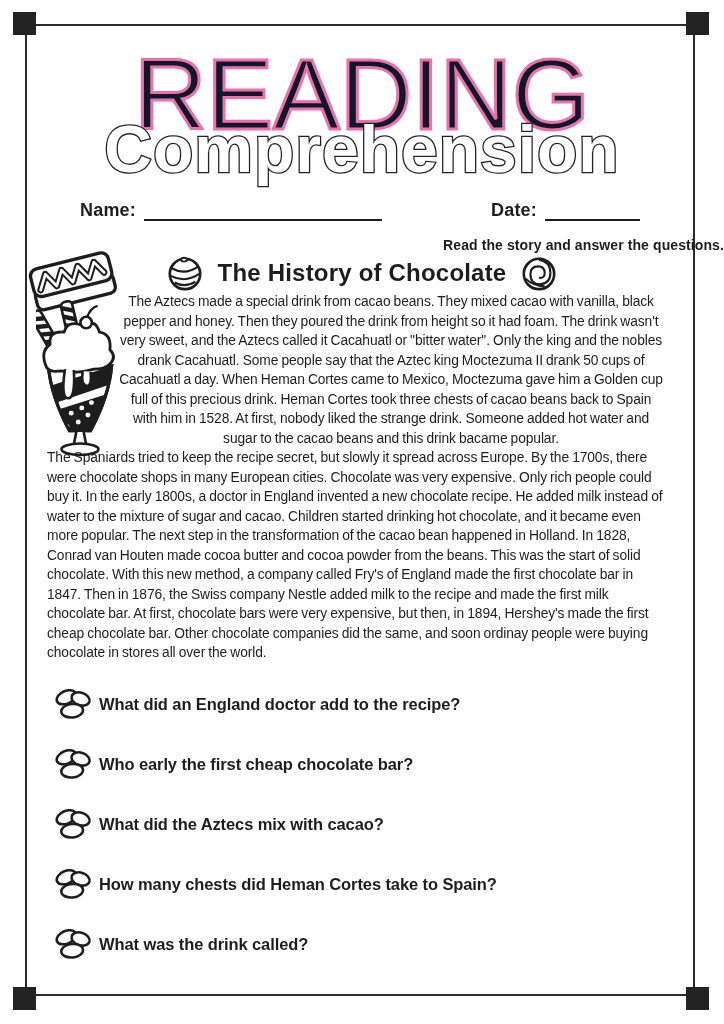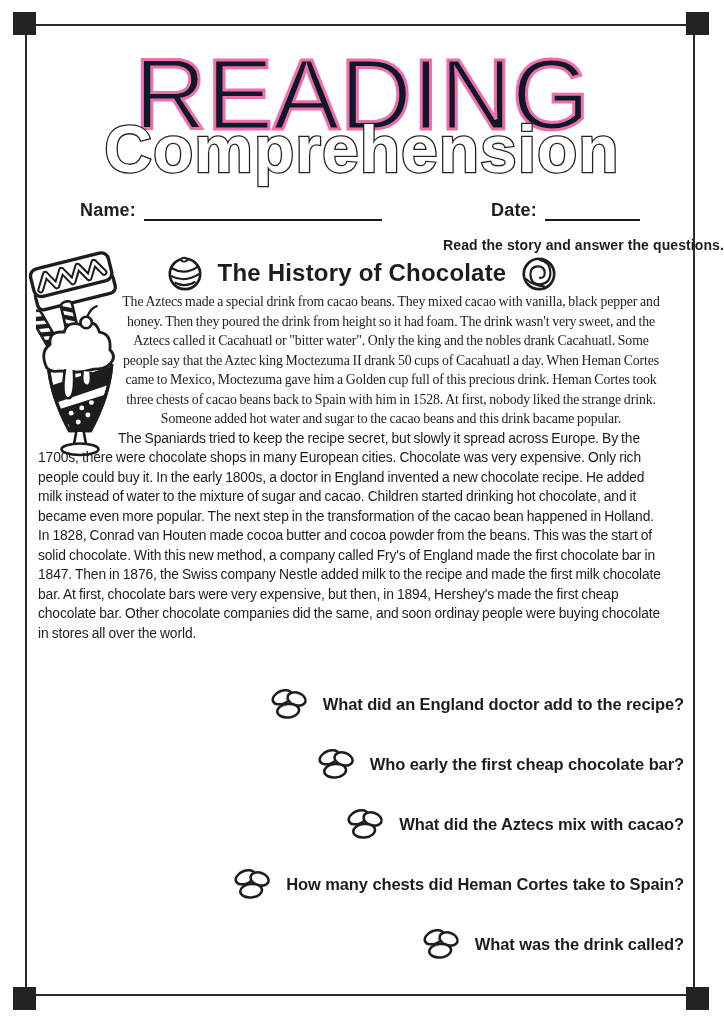--- a/index.html
+++ b/index.html
@@ -39,25 +39,25 @@
   .story-title { font-size:24px; font-weight:700; letter-spacing:0.2px; }
   
   .bar-wrap { position:absolute; left:24px; top:246px; pointer-events:none; }
   
   .story { position:absolute; top:292px; left:38px; width:626px;
     font-size:13.8px; line-height:19.5px; font-weight:500;
     letter-spacing:-0.1px; word-spacing:-0.6px; }
   .shake-float { float:left; width:80px; height:152px; }
   .shake-float svg { margin-left:-2px; margin-top:8px; }
   .story p { margin:0; }
-  .story .part1 { text-align:center;font-family:Liberation Serif, serif; }
-  .story .part2 { text-align:left; }
+  .story .part1 { text-align:center; }
+  .story .part2 { text-align:left;margin-left:9px; }
   
   .questions { position:absolute; top:686px; left:52px; width:632px; }
-  .q-row { display:flex; align-items:center; gap:13px; height:36px; margin-bottom:24px;justify-content:flex-end; }
+  .q-row { display:flex; align-items:center; gap:5px; height:36px; margin-bottom:24px; }
   .q-text { font-size:16.5px; font-weight:700; letter-spacing:-0.1px; }
 </style>
 </head>
 <body>
 
 <div>
 
   <div class="frame-line"></div>
   <div class="corner tl"></div>
   <div class="corner tr"></div>

